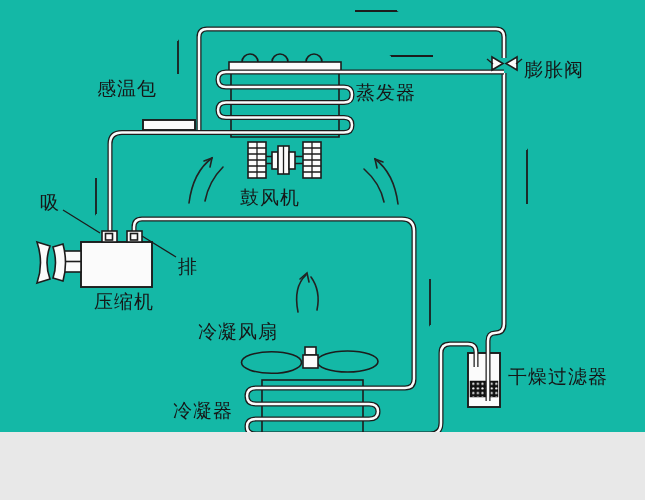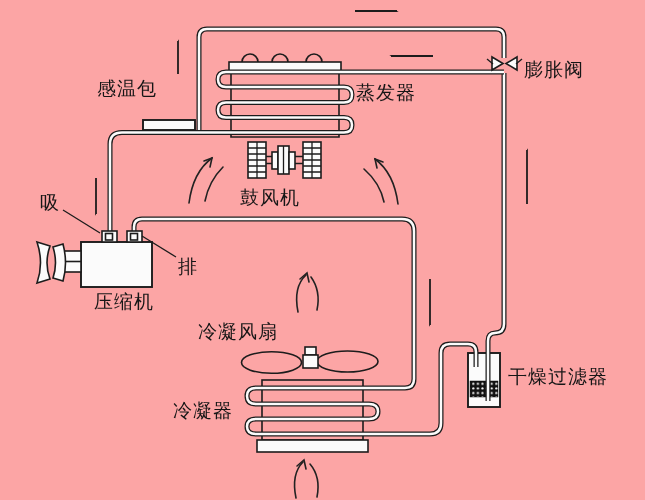--- a/index.html
+++ b/index.html
@@ -1,16 +1,16 @@
 <!DOCTYPE html>
 <html><head>
 <meta charset="utf-8">
 <style>
   html,body{margin:0;padding:0;background:#e8e8e8;}
-  .stage{width:645px;height:500px;background:#fca5a5;position:relative;overflow:hidden;
+  .stage{width:645px;height:432px;background:#14b8a6;position:relative;overflow:hidden;
          font-family:"DejaVu Sans",sans-serif;}
   svg{display:block;}
   
   .po{fill:none;stroke:#1c1c1c;stroke-width:5;}
   .pi{fill:none;stroke:#fbfbfb;stroke-width:2.5;}
   .ln{fill:none;stroke:#1c1c1c;stroke-width:1.6;}
   .lnthin{fill:none;stroke:#1c1c1c;stroke-width:1.3;}
   .fw{fill:#fbfbfb;stroke:#1c1c1c;stroke-width:1.6;}
   .fw2{fill:#fbfbfb;stroke:#1c1c1c;stroke-width:1.9;}
   .blk{fill:#111;stroke:#111;stroke-width:0.5;}

